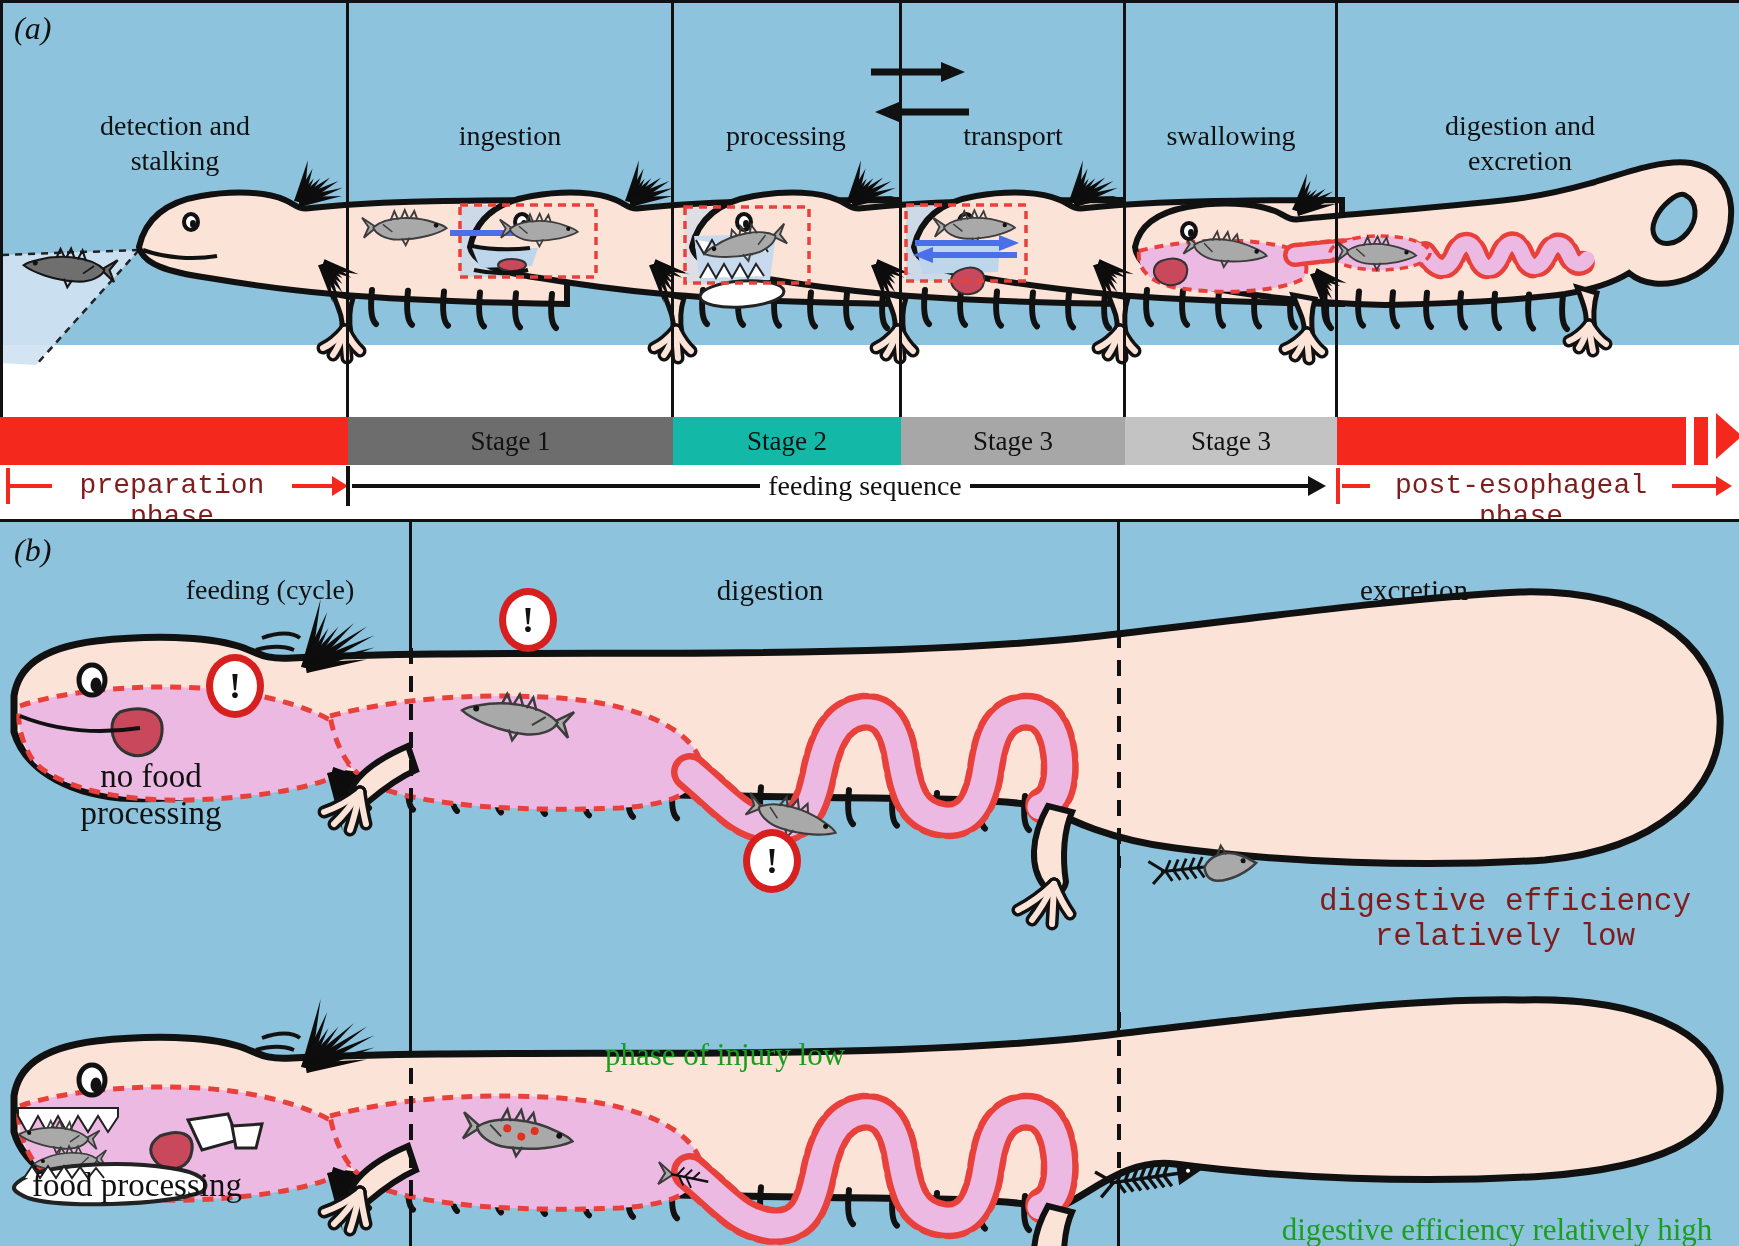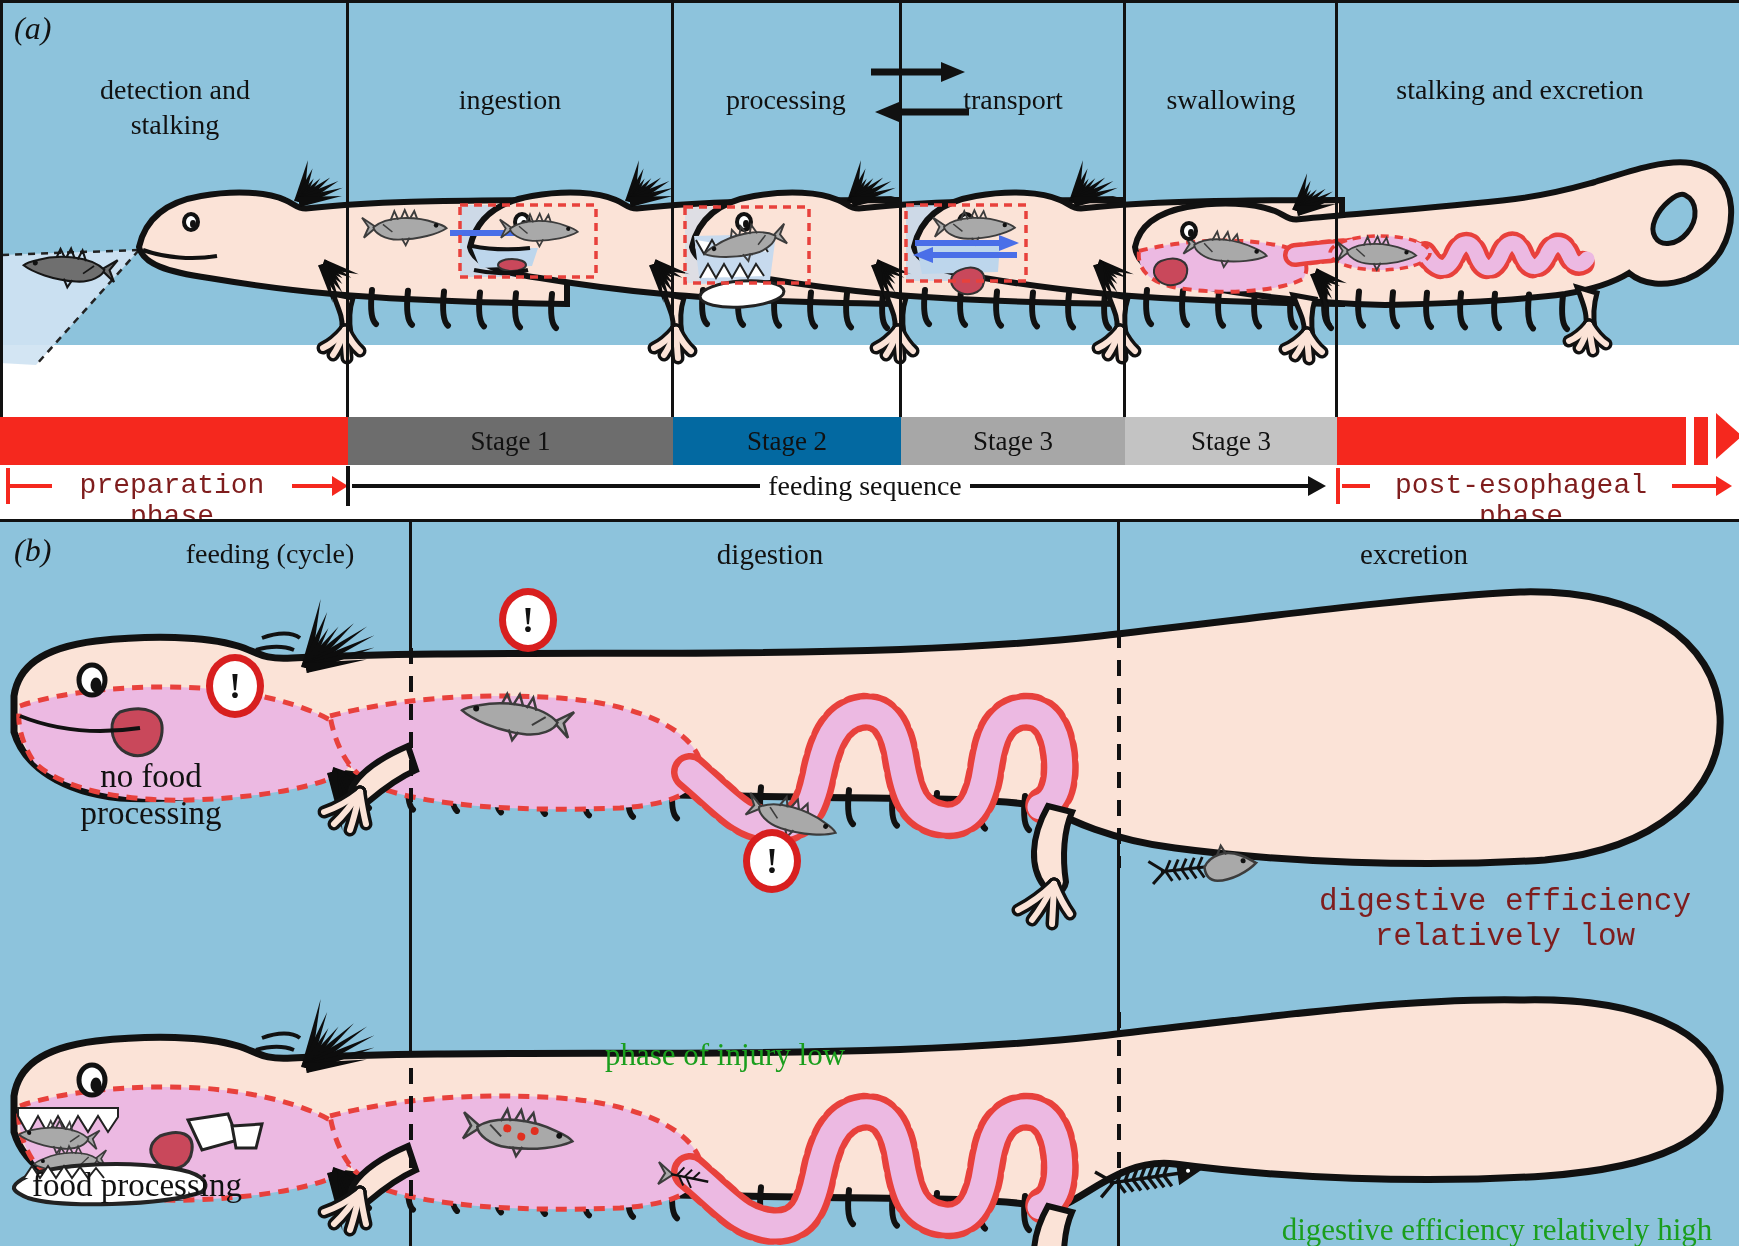--- a/index.html
+++ b/index.html
@@ -1,19 +1,19 @@
 <!DOCTYPE html>
 <html><head>
 <meta charset="utf-8">
 <style>
   html,body{margin:0;padding:0;background:#fff;}
   #canvas{position:relative;width:1739px;height:1246px;background:#fff;overflow:hidden;
           font-family:"Liberation Serif","DejaVu Serif",serif;}
   .abs{position:absolute;}
-  .lbl{position:absolute;text-align:center;color:#111;font-size:28px;line-height:1.25;}
+  .lbl{position:absolute;text-align:center;color:#111;font-size:28px;line-height:1.25;margin-top:36px;}
   .panelTag{position:absolute;font-style:italic;font-size:32px;color:#111;}
   .blue{background:#8dc3dc;}
   .vline{position:absolute;width:3px;background:#111;}
   .hline{position:absolute;height:3px;background:#111;}
   .stageSeg{position:absolute;top:417px;height:48px;display:flex;align-items:center;justify-content:center;
             font-size:27px;color:#111;}
   .phaseTxt{position:absolute;top:470px;font-size:28px;text-align:center;}
   .red{color:#7f1d1d;font-family:Liberation Mono, monospace;}
   .green{color:#1a9e1d;}
   .redbg{background:#f5281e;}
@@ -336,32 +336,32 @@
   <div class="vline" style="left:1123px;top:0;height:417px;"></div>
   <div class="vline" style="left:1335px;top:0;height:417px;"></div>
 
   <div class="panelTag" style="left:14px;top:10px;">(a)</div>
 
   <div class="lbl" style="left:55px;top:72px;width:240px;">detection and stalking</div>
   <div class="lbl" style="left:400px;top:82px;width:220px;">ingestion</div>
   <div class="lbl" style="left:678px;top:82px;width:216px;">processing</div>
   <div class="lbl" style="left:903px;top:82px;width:220px;">transport</div>
   <div class="lbl" style="left:1125px;top:82px;width:212px;">swallowing</div>
-  <div class="lbl" style="left:1390px;top:72px;width:260px;">stalking and excretion</div>
+  <div class="lbl" style="left:1390px;top:72px;width:260px;">digestion and excretion</div>
 
   <svg style="left:865px;top:60px;" width="110" height="65" viewBox="0 0 110 65">
     <line x1="6" y1="12" x2="78" y2="12" stroke="#111" stroke-width="7"></line>
     <polygon points="76,2 100,12 76,22" fill="#111"></polygon>
     <line x1="32" y1="52" x2="104" y2="52" stroke="#111" stroke-width="7"></line>
     <polygon points="34,42 10,52 34,62" fill="#111"></polygon>
   </svg>
 
   <div class="stageSeg redbg" style="left:0;width:348px;"></div>
   <div class="stageSeg" style="left:348px;width:325px;background:#6d6d6d;">Stage 1</div>
-  <div class="stageSeg" style="left:673px;width:228px;background:#0369a1;">Stage 2</div>
+  <div class="stageSeg" style="left:673px;width:228px;background:#14b8a6;">Stage 2</div>
   <div class="stageSeg" style="left:901px;width:224px;background:#a7a7a7;">Stage 3</div>
   <div class="stageSeg" style="left:1125px;width:212px;background:#c3c3c3;">Stage 3</div>
   <div class="stageSeg redbg" style="left:1337px;width:349px;"></div>
   <div class="stageSeg" style="left:1686px;width:8px;background:#fff;"></div>
   <div class="stageSeg redbg" style="left:1694px;width:14px;"></div>
   <div class="stageSeg" style="left:1708px;width:8px;background:#fff;"></div>
   <div class="abs" style="left:1716px;top:413px;width:26px;height:46px;background:#f5281e;clip-path:polygon(0 0,100% 50%,0 100%);"></div>
 
   <div class="tickRed" style="left:6px;top:468px;height:36px;"></div>
   <div class="pline redbg" style="left:10px;top:484px;width:42px;"></div>

